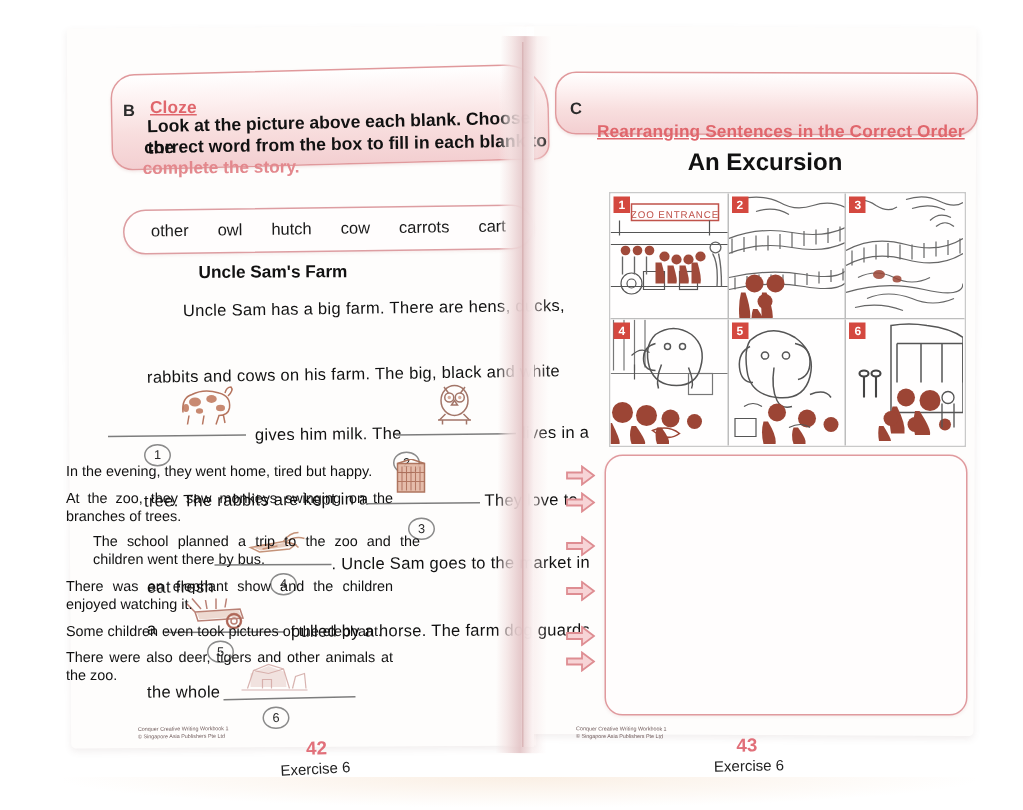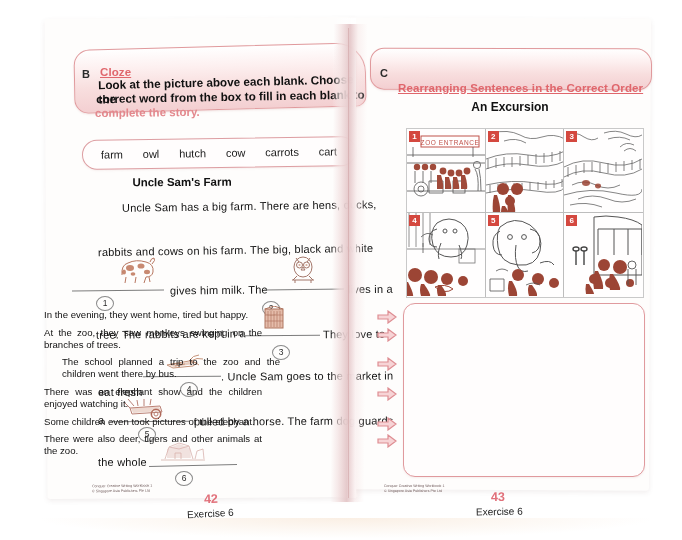--- a/index.html
+++ b/index.html
@@ -213,21 +213,21 @@
   .sketch {
     position: absolute;
     opacity: .92;
   }
 
   
   .excursion-title {
     position: absolute;
     left: 338px; top: 82px; width: 280px;
     text-align: center;
-    font-size: 12px;
+    font-size: 16px;
     font-weight: bold;
     color: #111;
   }
   .comic {
     position: absolute;
     left: 374px; top: 110px;
     width: 236px; height: 168px;
     border: 1px solid #c9c9c9;
     background: #ffffff;
     display: grid;
@@ -330,21 +330,21 @@
 
     <div class="band band-left"></div>
     <div class="band-letter lb-letter">B</div>
     <div class="band-title lb-title">Cloze</div>
     <div class="band-sub lb-l1">Look at the picture above each blank. Choose the</div>
     <div class="band-sub lb-l2">correct word from the box to fill in each blank to</div>
     <div class="band-sub fade lb-l3">complete the story.</div>
 
     <div class="wordbank">
       <div class="wordbank-inner">
-        <span class="wb-0">farm</span>
+        <span class="wb-0">other</span>
         <span class="wb-1">owl</span>
         <span class="wb-2">hutch</span>
         <span class="wb-3">cow</span>
         <span class="wb-4">carrots</span>
         <span class="wb-5">cart</span>
       </div>
     </div>
 
     <div class="story-title">Uncle Sam's Farm</div>
 

